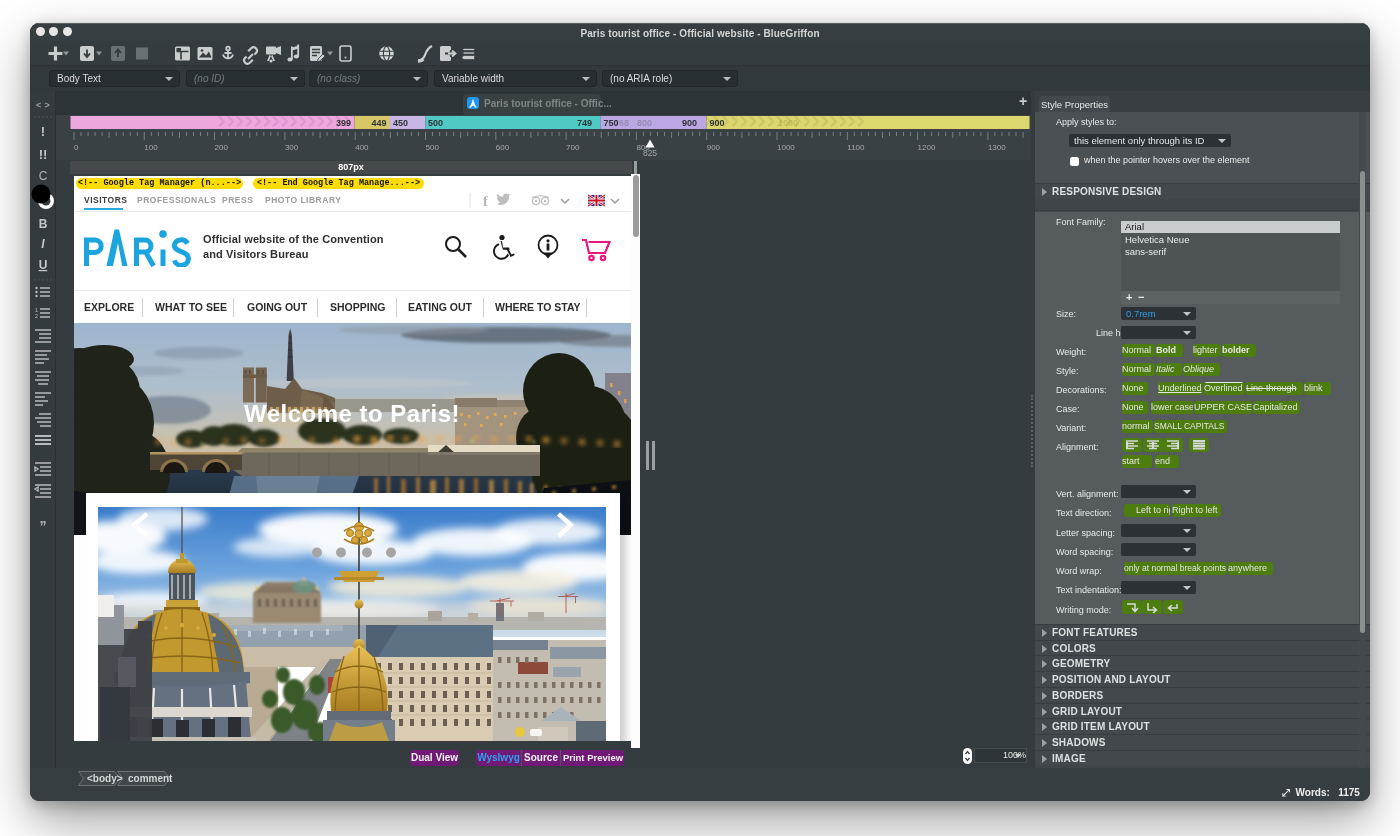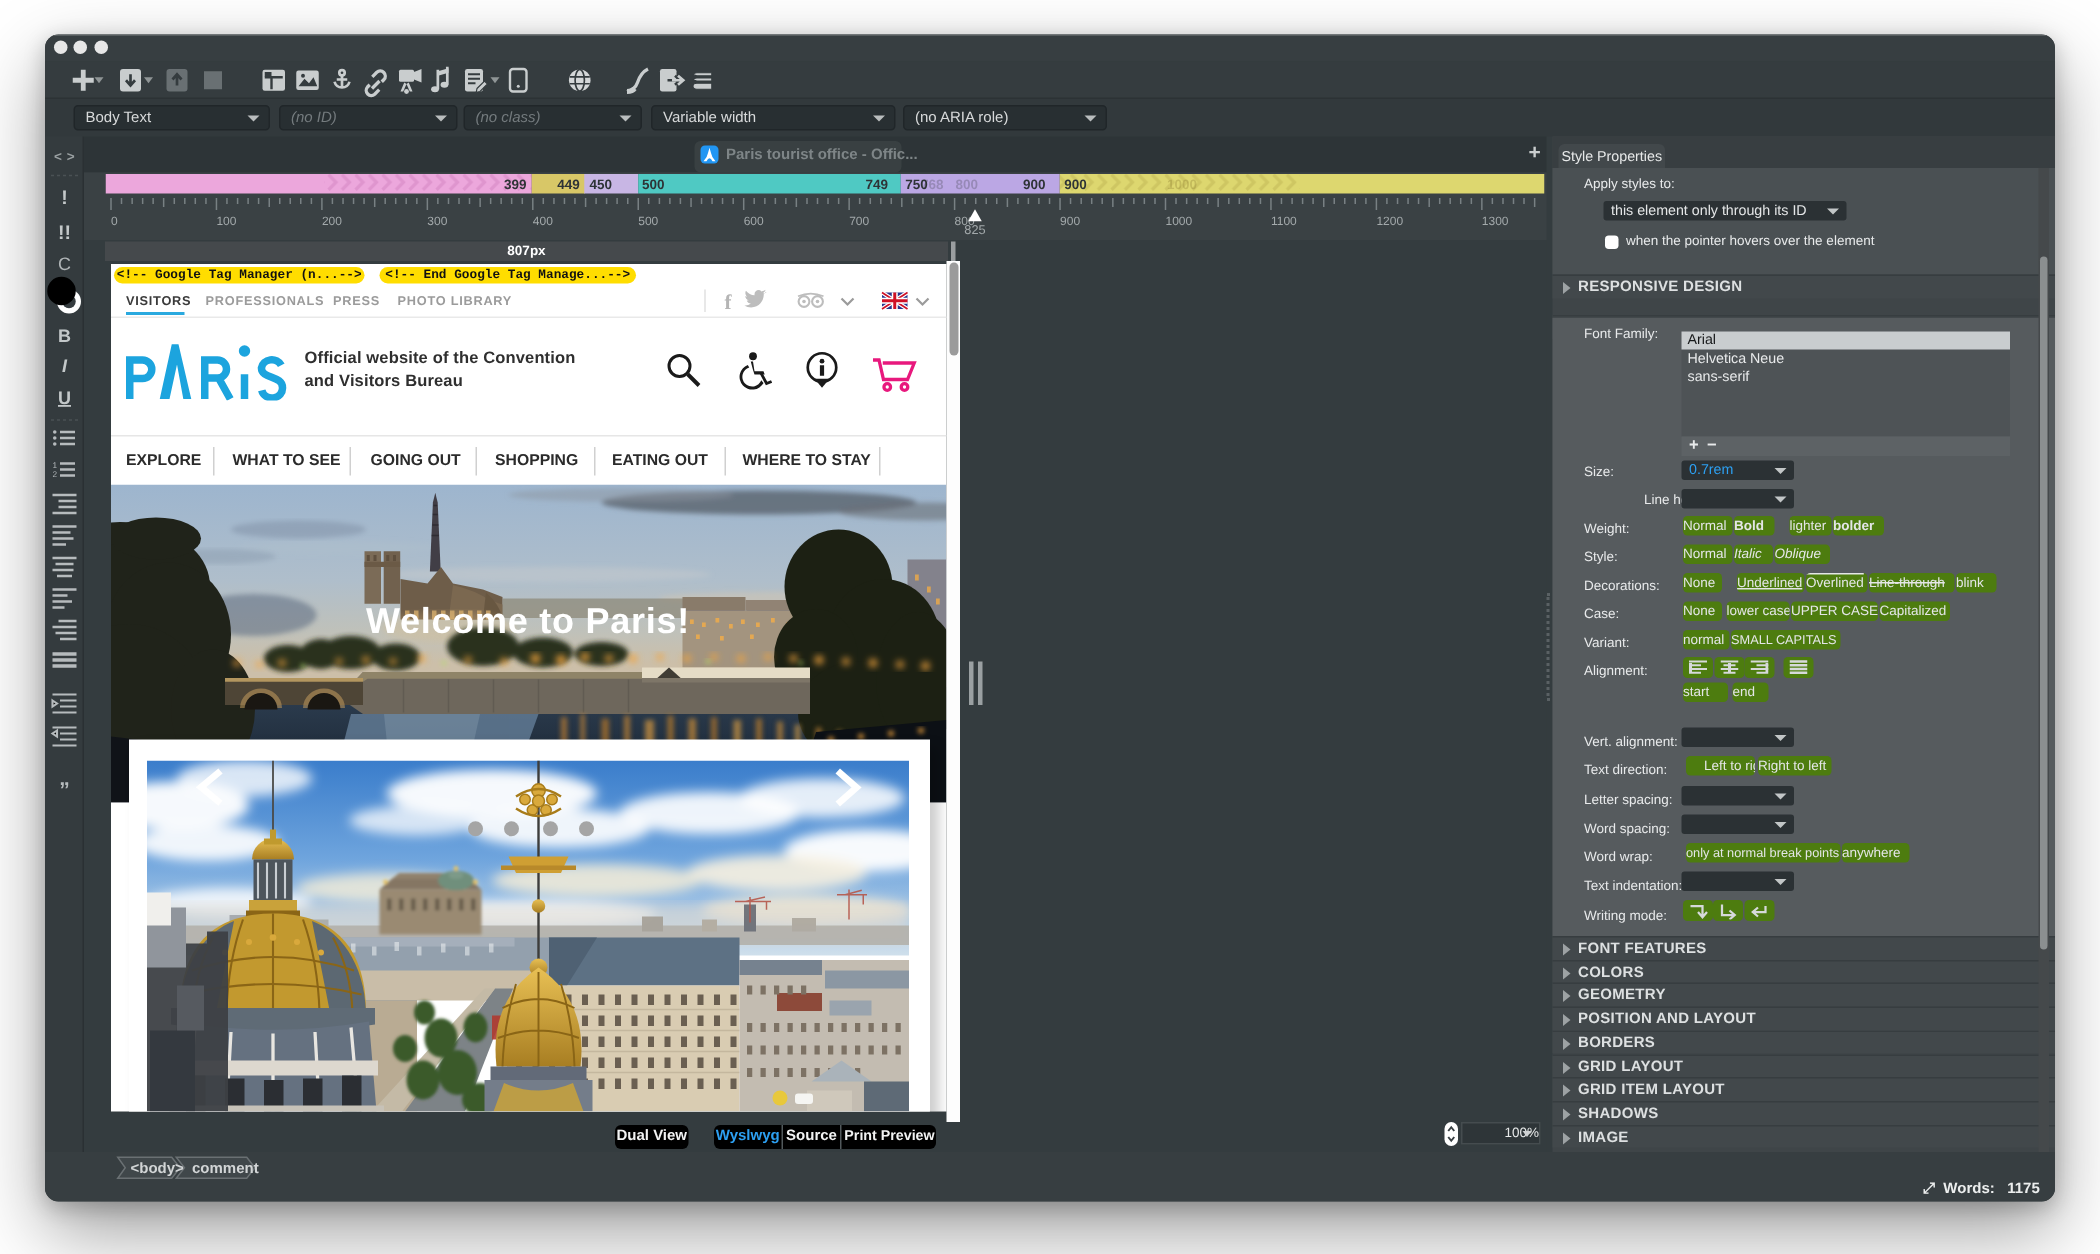--- a/index.html
+++ b/index.html
@@ -26,21 +26,21 @@
 #tabtxt { position:absolute; left:21px; top:4px; font-size:10px; font-weight:bold; color:#7e8587; white-space:nowrap; }
 #tabplus { position:absolute; left:963px; top:2px; color:#c9cdce; font-size:14px; font-weight:bold; }
 #rulerzone { position:absolute; left:26px; top:92px; width:975px; height:45px; background:#3a4144; }
 #editarea { position:absolute; left:26px; top:137px; width:975px; height:608px; background:#343c3f; }
 #wbar { position:absolute; left:14px; top:1px; width:562px; height:13px; background:#45494c; color:#fff; font-size:9px; font-weight:bold; text-align:center; line-height:13px; }
 #wthumb { position:absolute; left:578px; top:1px; width:3px; height:13px; background:#9a9ea0; }
 #page { position:absolute; left:18px; top:16px; width:557px; height:565px; background:#fff; overflow:hidden; font-family:"Liberation Sans", sans-serif; }
 #vsb { position:absolute; left:575px; top:14px; width:9px; height:574px; background:#fdfdfd; }
 #vsbthumb { position:absolute; left:1.5px; top:1px; width:6px; height:62px; background:#9b9b9b; border-radius:3px; }
 .splitbar { position:absolute; width:3px; height:29px; background:#9aa0a2; top:281px; }
-.bbtn { position:absolute; top:590px; height:16px; background:#000000; border-radius:4px; color:#f2f3f3; font-size:10px; font-weight:bold; text-align:center; }
+.bbtn { position:absolute; top:590px; height:16px; background:#701a75; border-radius:4px; color:#f2f3f3; font-size:10px; font-weight:bold; text-align:center; }
 #zoomspin { position:absolute; left:907px; top:588px; width:9px; height:16px; background:#fff; border-radius:4.5px; }
 #zoomsel { position:absolute; left:918px; top:588px; width:53px; height:15px; background:#2e3538; border:1px solid #454c4f; color:#e8eaea; font-size:9px; line-height:13px; padding-left:5px;text-align:right; }
 #zoomsel .arr { position:absolute; right:5px; top:5px; width:0; height:0; border-left:3.5px solid transparent; border-right:3.5px solid transparent; border-top:4px solid #cfd2d3; }
 #rpanel { position:absolute; left:1005px; top:68px; width:335px; height:677px; background:#3f4548; }
 #statusbar { position:absolute; left:0; top:745px; width:100%; height:33px; background:#373e41; }
 #words { position:absolute; top:19px; left:1252px; color:#eceeee; font-size:10px; font-weight:bold; }
 
 .pill { position:absolute; height:11px; background:#ffdd00; border-radius:6px; color:#111; font-family:"Liberation Mono", monospace; font-size:8.5px; font-weight:bold; line-height:11px; text-align:center; }
 .navitem { position:absolute; top:19px; font-size:8.5px; letter-spacing:.5px; color:#9b9b9b; font-weight:bold; }
 .menuitem { position:absolute; top:125px; font-size:10.5px; color:#2b2b2b; font-weight:bold; }
@@ -57,20 +57,21 @@
 .ptri { position:absolute; left:7px; top:4px; width:0; height:0; border-top:4px solid transparent; border-bottom:4px solid transparent; border-left:5.5px solid #9da2a4; }
 .ptrid { position:absolute; left:5px; top:6px; width:0; height:0; border-left:4px solid transparent; border-right:4px solid transparent; border-top:5.5px solid #2da0f2; }
 </style>
 </head>
 <body>
 <div id="win">
   <div id="titlebar">
     <div class="tl" style="left:5.5px;"></div>
     <div class="tl" style="left:19px;"></div>
     <div class="tl" style="left:33px;"></div>
+    <div id="title">Paris tourist office - Official website - BlueGriffon</div>
   </div>
   <div id="toolbar">
   <svg width="1340" height="25" viewBox="0 0 1340 25" style="position:absolute;left:0;top:0;">
     <g fill="none" stroke="#c9cdce" stroke-width="2">
       <path d="M25.5,5.5 V19.5 M18.5,12.5 H32.5" stroke-width="3.2"></path>
     </g>
     <path d="M33,10.5 h6 l-3,4 z" fill="#8f9596"></path>
     <rect x="50" y="5" width="14" height="15" rx="2" fill="#c9cdce"></rect>
     <path d="M57,8.5 v7 m-3,-3 l3,3.5 l3,-3.5" stroke="#353c3f" stroke-width="1.8" fill="none"></path>
     <path d="M66,10.5 h6 l-3,4 z" fill="#8f9596"></path>

